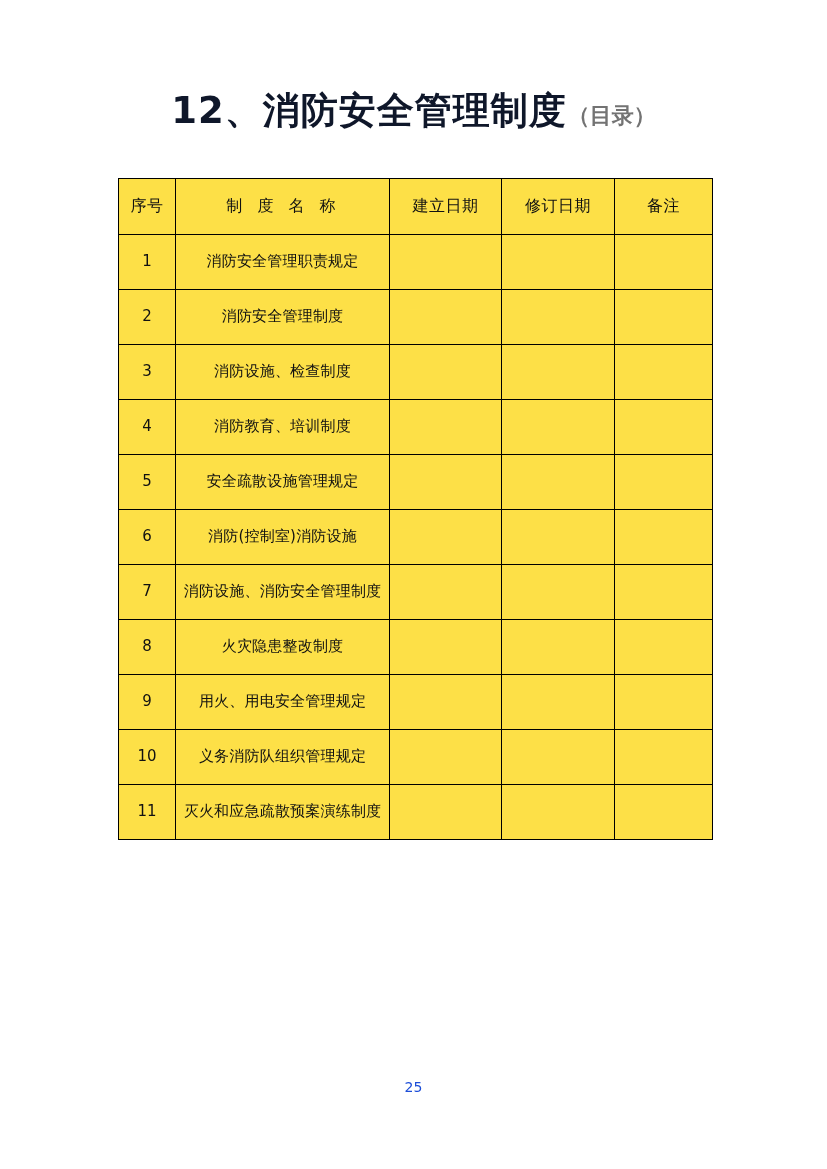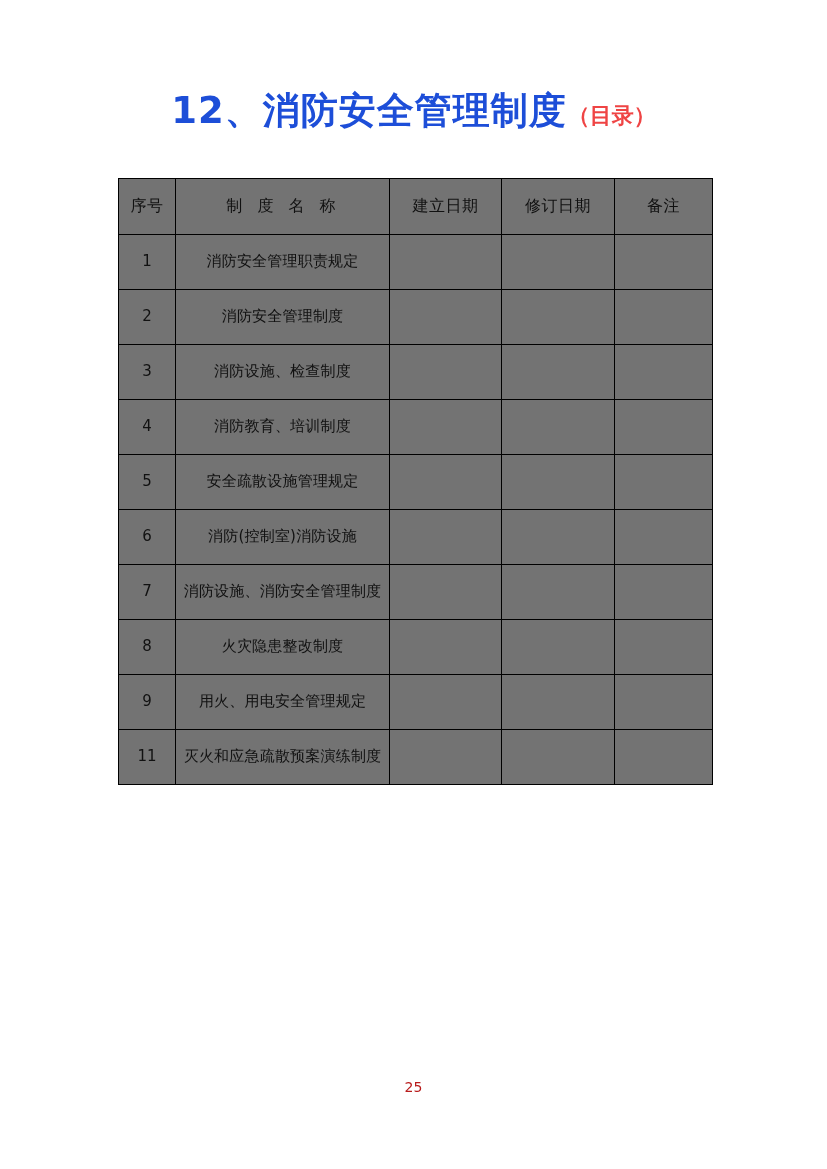--- a/index.html
+++ b/index.html
@@ -31,44 +31,44 @@
     top: 92px;
     text-align: center;
     white-space: nowrap;
     line-height: 1;
   }
   .doc-title .title-main {
     font-family: "DejaVu Sans", "Liberation Sans", sans-serif;
     font-size: 37px;
     font-weight: 700;
     letter-spacing: 1px;
-    color: #1d4ed8;
+    color: #0f172a;
     vertical-align: baseline;
   }
   .doc-title .title-sub {
     font-family: "DejaVu Sans", "Liberation Sans", sans-serif;
     font-size: 22px;
     font-weight: 700;
-    color: #ef4444;
+    color: #737373;
     vertical-align: baseline;
     margin-left: 1px;
   }
 
   
   .table-wrap {
     position: absolute;
     left: 118px;
     top: 178px;
     width: 594px;
   }
   table.catalog {
     border-collapse: collapse;
     width: 594px;
     table-layout: fixed;
-    background: #737373;
+    background: #fde047;
   }
   table.catalog td, table.catalog th {
     border: 1px solid #000000;
     padding: 0 3px;
     text-align: center;
     vertical-align: middle;
     font-weight: 400;
     color: #111;
     font-family: "DejaVu Sans", "Liberation Sans", sans-serif;
   }
@@ -108,21 +108,21 @@
   tbody td.col-empty { }
 
   
   .page-number {
     position: absolute;
     left: 0;
     right: 0;
     top: 1079px;
     text-align: center;
     font-size: 14px;
-    color: #b91c1c;
+    color: #1d4ed8;
     font-family: "DejaVu Sans", "Liberation Sans", sans-serif;
   }
 </style>
 </head>
 <body>
 
 <div class="page">
 
   <div class="doc-title">
     <span class="title-main">12、消防安全管理制度</span><span class="title-sub">（目录）</span>
@@ -203,20 +203,27 @@
             <td class="col-empty"></td>
             <td class="col-empty"></td>
           </tr>
           <tr>
             <td class="col-no">9</td>
             <td class="col-name">用火、用电安全管理规定</td>
             <td class="col-empty"></td>
             <td class="col-empty"></td>
             <td class="col-empty"></td>
           </tr>
+          <tr>
+            <td class="col-no">10</td>
+            <td class="col-name">义务消防队组织管理规定</td>
+            <td class="col-empty"></td>
+            <td class="col-empty"></td>
+            <td class="col-empty"></td>
+          </tr>
           <tr class="two-line">
             <td class="col-no">11</td>
             <td class="col-name">灭火和应急疏散预案演练制度</td>
             <td class="col-empty"></td>
             <td class="col-empty"></td>
             <td class="col-empty"></td>
           </tr>
         </tbody>
     </table>
   </div>

